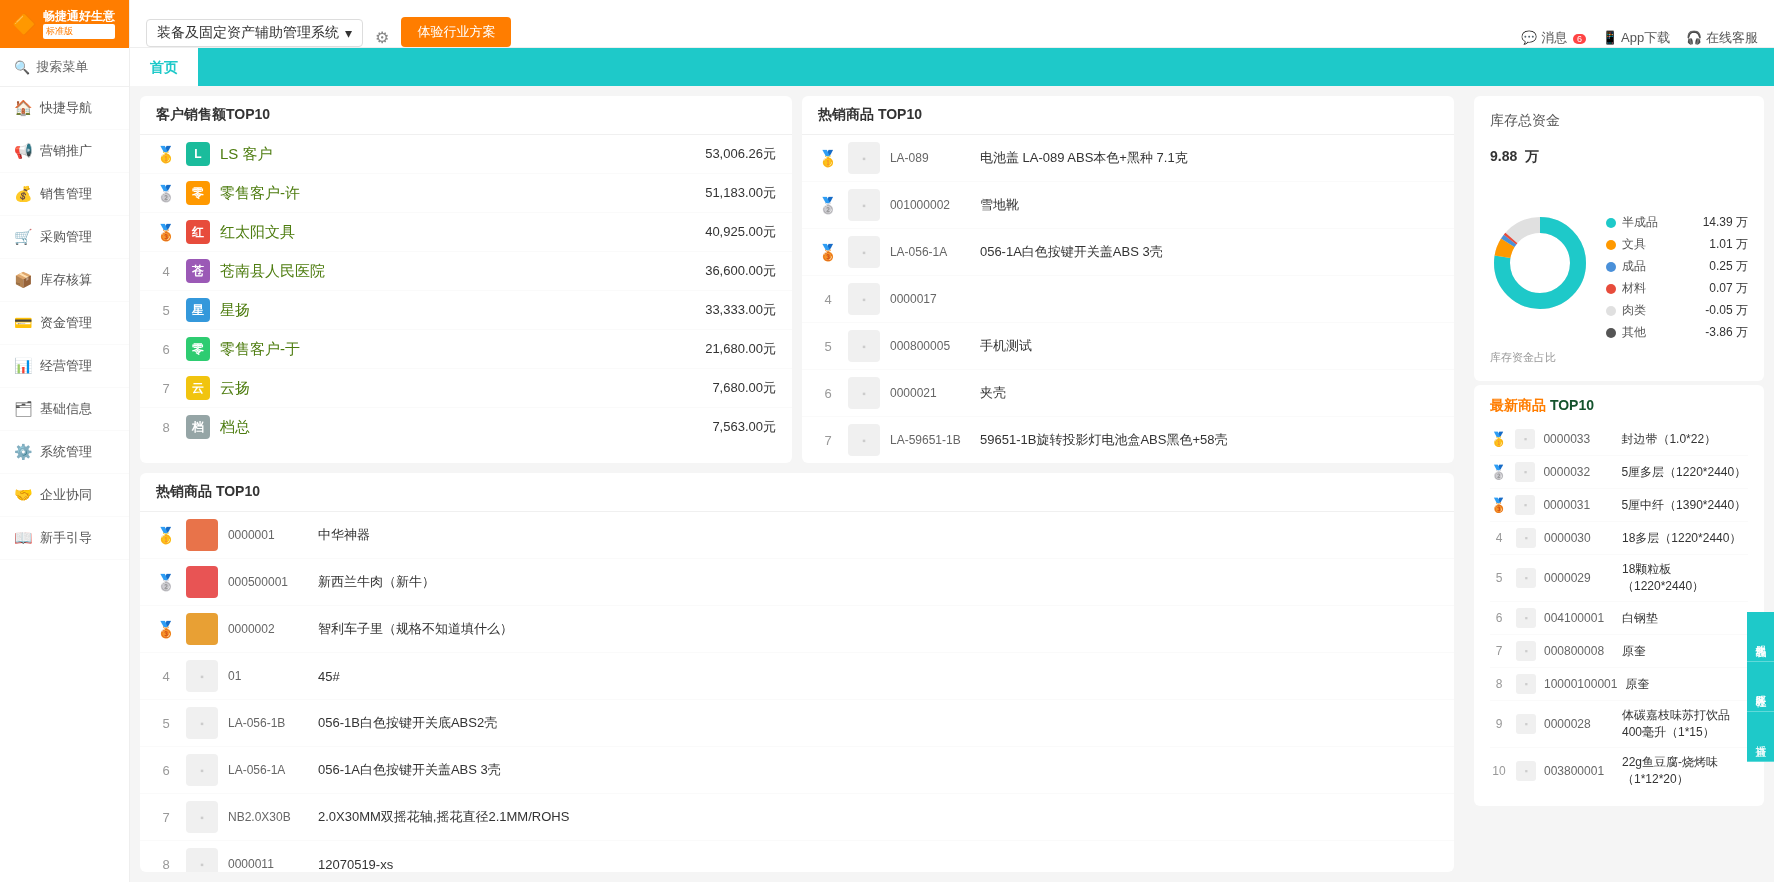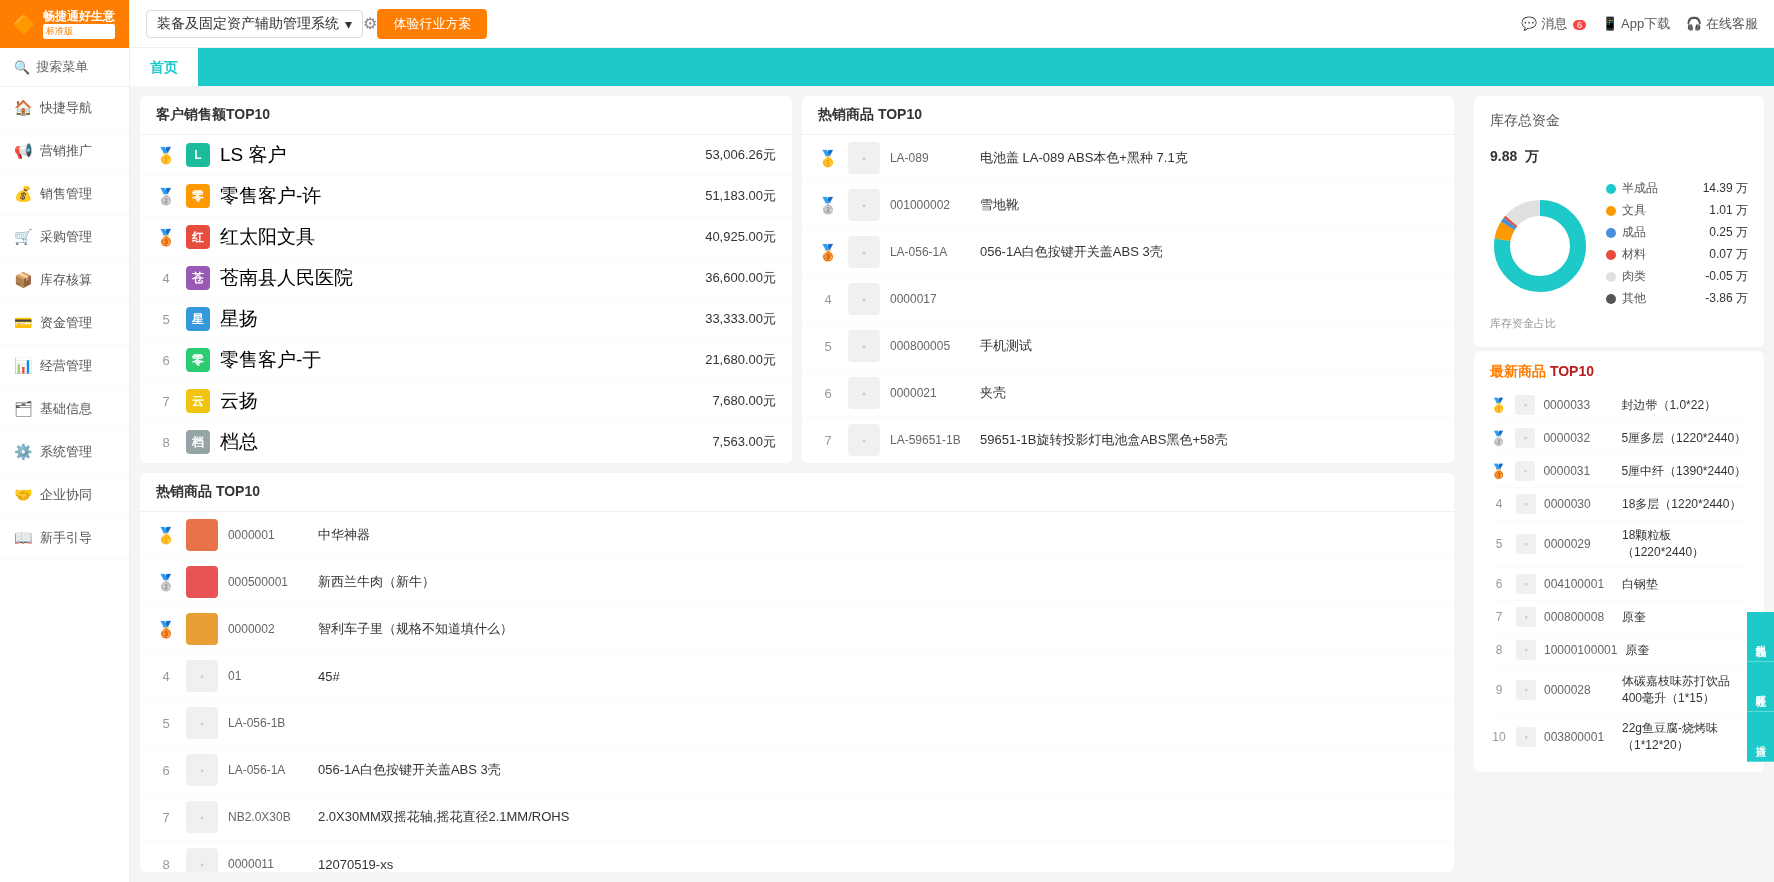--- a/index.html
+++ b/index.html
@@ -45,23 +45,24 @@
     .main-area {
       flex: 1;
       display: flex;
       flex-direction: column;
       overflow: hidden;
     }
     .topbar {
       background: #fff;
       border-bottom: 1px solid #eee;
       display: flex;
-      align-items: center;
+      align-items: flex-end;
       padding: 0 16px;
       height: 48px;
+      gap: 12px;
     }
     .topbar-system-select {
       display: flex; align-items: center; gap: 6px;
       font-size: 14px; color: #333; cursor: pointer;
       border: 1px solid #ddd; border-radius: 4px; padding: 4px 10px;
     }
     .topbar-settings-icon { color: #888; font-size: 16px; cursor: pointer; }
     .topbar-trial-btn {
       background: #ff7d00; color: #fff; border: none;
       border-radius: 4px; padding: 6px 16px; font-size: 13px; cursor: pointer;
@@ -131,21 +132,21 @@
       color: #fff; font-size: 12px; font-weight: bold; flex-shrink: 0;
     }
     .avatar-l { background: #1abc9c; }
     .avatar-orange { background: #ff9900; }
     .avatar-red { background: #e74c3c; }
     .avatar-purple { background: #9b59b6; }
     .avatar-blue { background: #3498db; }
     .avatar-green { background: #2ecc71; }
     .avatar-yellow { background: #f1c40f; }
     .avatar-gray { background: #95a5a6; }
-    .rank-name { flex: 1; color: #000000; font-size: 19px; }
+    .rank-name { flex: 1; color: #4d7c0f; font-size: 15px; }
     .rank-amount { color: #333; font-size: 13px; font-weight: 500; }
 
     
     .product-row {
       display: flex; align-items: center;
       padding: 7px 16px; border-bottom: 1px solid #fafafa;
       gap: 10px;
     }
     .product-row:last-child { border-bottom: none; }
     .product-thumb {
@@ -181,21 +182,21 @@
       padding: 16px;
     }
     .inventory-title { font-size: 14px; color: #555; margin-bottom: 6px; }
     .inventory-amount { font-size: 28px; font-weight: bold; color: #333; }
     .inventory-amount span { font-size: 14px; }
 
     .donut-container {
       display: flex; align-items: center; gap: 16px; margin-top: 12px;
     }
     .donut-chart { position: relative; width: 100px; height: 100px; flex-shrink: 0; }
-    .donut-legend { flex: 1; }
+    .donut-legend { flex: 1; margin-top: 34px; }
     .legend-row {
       display: flex; align-items: center; gap: 6px; margin-bottom: 5px;
       font-size: 12px;
     }
     .legend-dot { width: 10px; height: 10px; border-radius: 50%; flex-shrink: 0; }
     .legend-label { flex: 1; color: #555; }
     .legend-value { color: #333; font-weight: 500; }
 
     .top10-panel {
       background: #fff;
@@ -482,20 +483,21 @@
             <div class="product-row">
               <span class="rank-num">4</span>
               <div class="product-thumb-placeholder">▪</div>
               <span class="product-code">01</span>
               <span class="product-name">45#</span>
             </div>
             <div class="product-row">
               <span class="rank-num">5</span>
               <div class="product-thumb-placeholder">▪</div>
               <span class="product-code">LA-056-1B</span>
+              <span class="product-name">056-1B白色按键开关底ABS2壳</span>
             </div>
             <div class="product-row">
               <span class="rank-num">6</span>
               <div class="product-thumb-placeholder">▪</div>
               <span class="product-code">LA-056-1A</span>
               <span class="product-name">056-1A白色按键开关盖ABS 3壳</span>
             </div>
             <div class="product-row">
               <span class="rank-num">7</span>
               <div class="product-thumb-placeholder">▪</div>
@@ -567,21 +569,21 @@
                 <span class="legend-value">-3.86 万</span>
               </div>
             </div>
         </div>
         <div class="inventory-subtitle">库存资金占比</div>
       </div>
 
       <div class="top10-panel">
         <div class="top10-title">
           <span>最新商品</span>
-          <span style="color:#b91c1c;text-align:center;">TOP10</span>
+          <span style="color:#14532d;text-align:center;">TOP10</span>
         </div>
         <div id="newest-products-list">
             <div class="top10-row">
               <span style="color:#ff9900;font-size:14px;">🥇</span>
               <div class="top10-thumb">▪</div>
               <span class="top10-code">0000033</span>
               <span class="top10-name">封边带（1.0*22）</span>
             </div>
             <div class="top10-row">
               <span style="color:#aaa;font-size:14px;">🥈</span>

